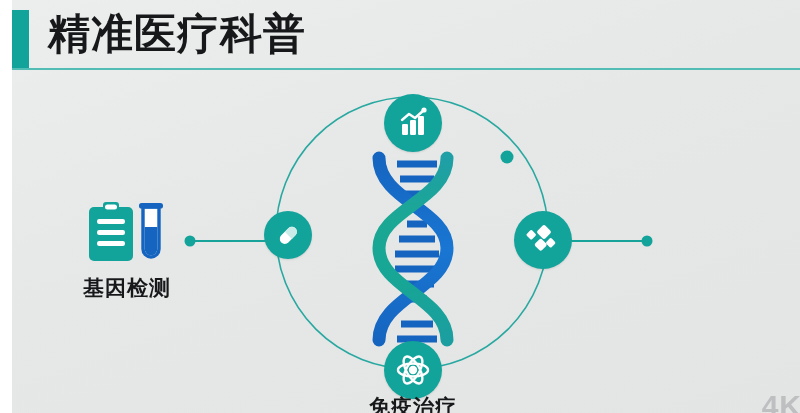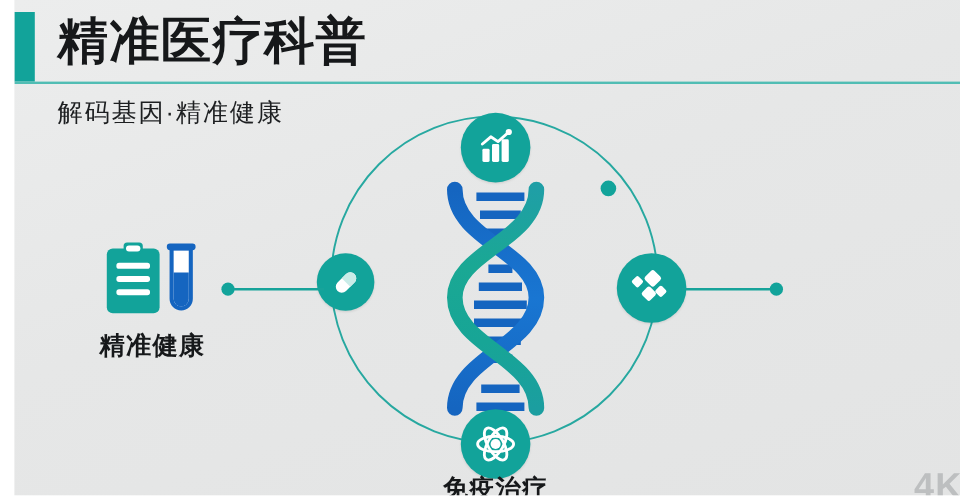--- a/index.html
+++ b/index.html
@@ -144,21 +144,20 @@
   }
 </style>
 </head>
 <body>
 
 <div id="stage">
 
   <div id="accent-bar"></div>
   <div id="header-rule"></div>
   <div id="page-title">精准医疗科普</div>
-  <div id="page-subtitle">解码基因·精准健康</div>
 
   <div id="orbit-wrap">
     <svg id="orbit-svg" width="276" height="276" viewBox="0 0 276 276">
       <circle cx="138" cy="138" r="136" fill="none" stroke="#17a39a" stroke-width="1.6" opacity="0.92"></circle>
       <circle cx="233" cy="62" r="6.5" fill="#12a39a"></circle>
     </svg>
   </div>
 
   <div id="dna">
     <svg width="116" height="200" viewBox="0 0 116 200">
@@ -258,21 +257,21 @@
           <rect x="16" y="20" width="28" height="5" rx="2.2"></rect>
           <rect x="16" y="31" width="28" height="5" rx="2.2"></rect>
           <rect x="16" y="42" width="28" height="5" rx="2.2"></rect>
         </g>
 
         <path d="M62,8 h16 v42 a8,8 0 0 1 -16,0 z" fill="#ffffff" stroke="#1565c0" stroke-width="3.4" stroke-linejoin="round"></path>
         <path d="M63.7,28 h12.6 v22 a6.3,6.3 0 0 1 -12.6,0 z" fill="#1565c0"></path>
         <rect x="58" y="4" width="24" height="5.5" rx="2.6" fill="#1565c0"></rect>
       </svg>
     </div>
-    <div class="side-label">精准健康</div>
+    <div class="side-label">基因检测</div>
   </div>
 
 
   <div id="bottom-label">免疫治疗</div>
 
   <div id="watermark">4K</div>
 
 </div>
 
 </body></html>

